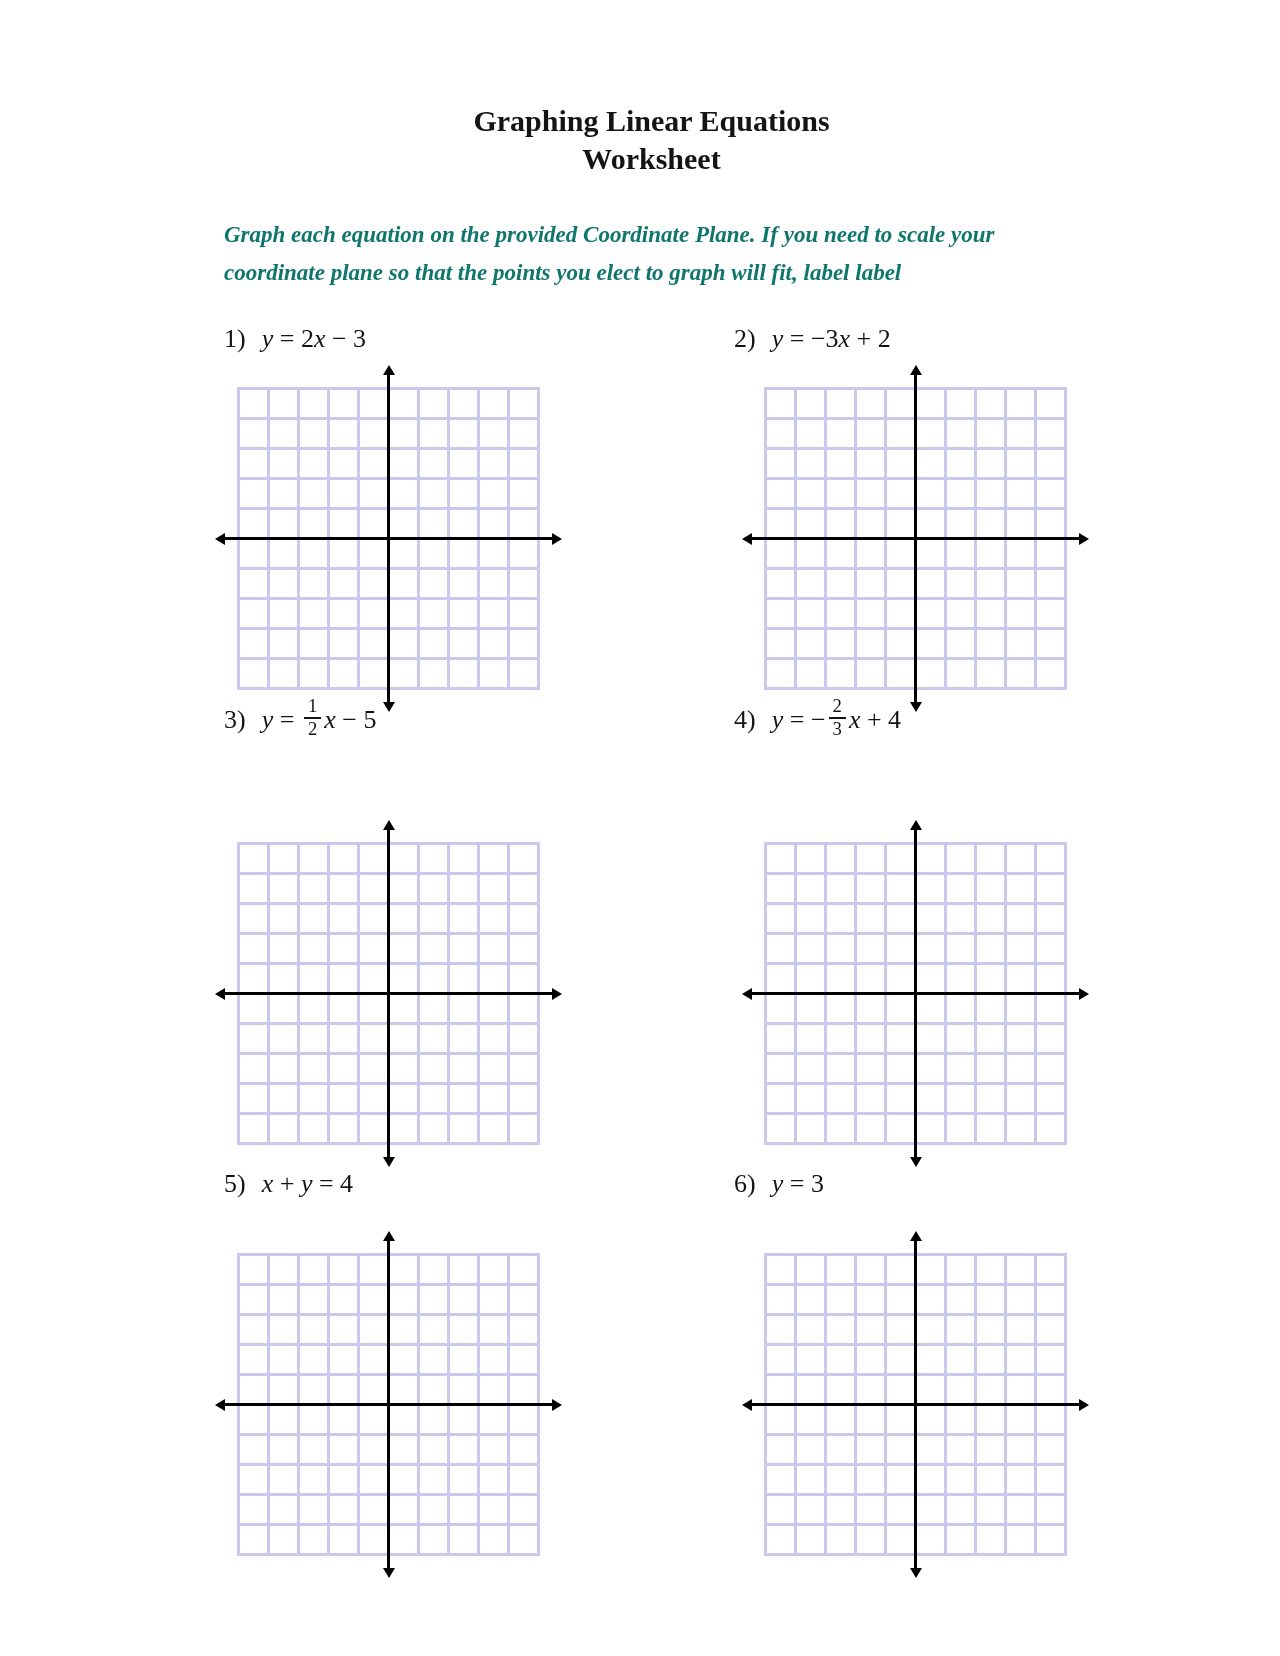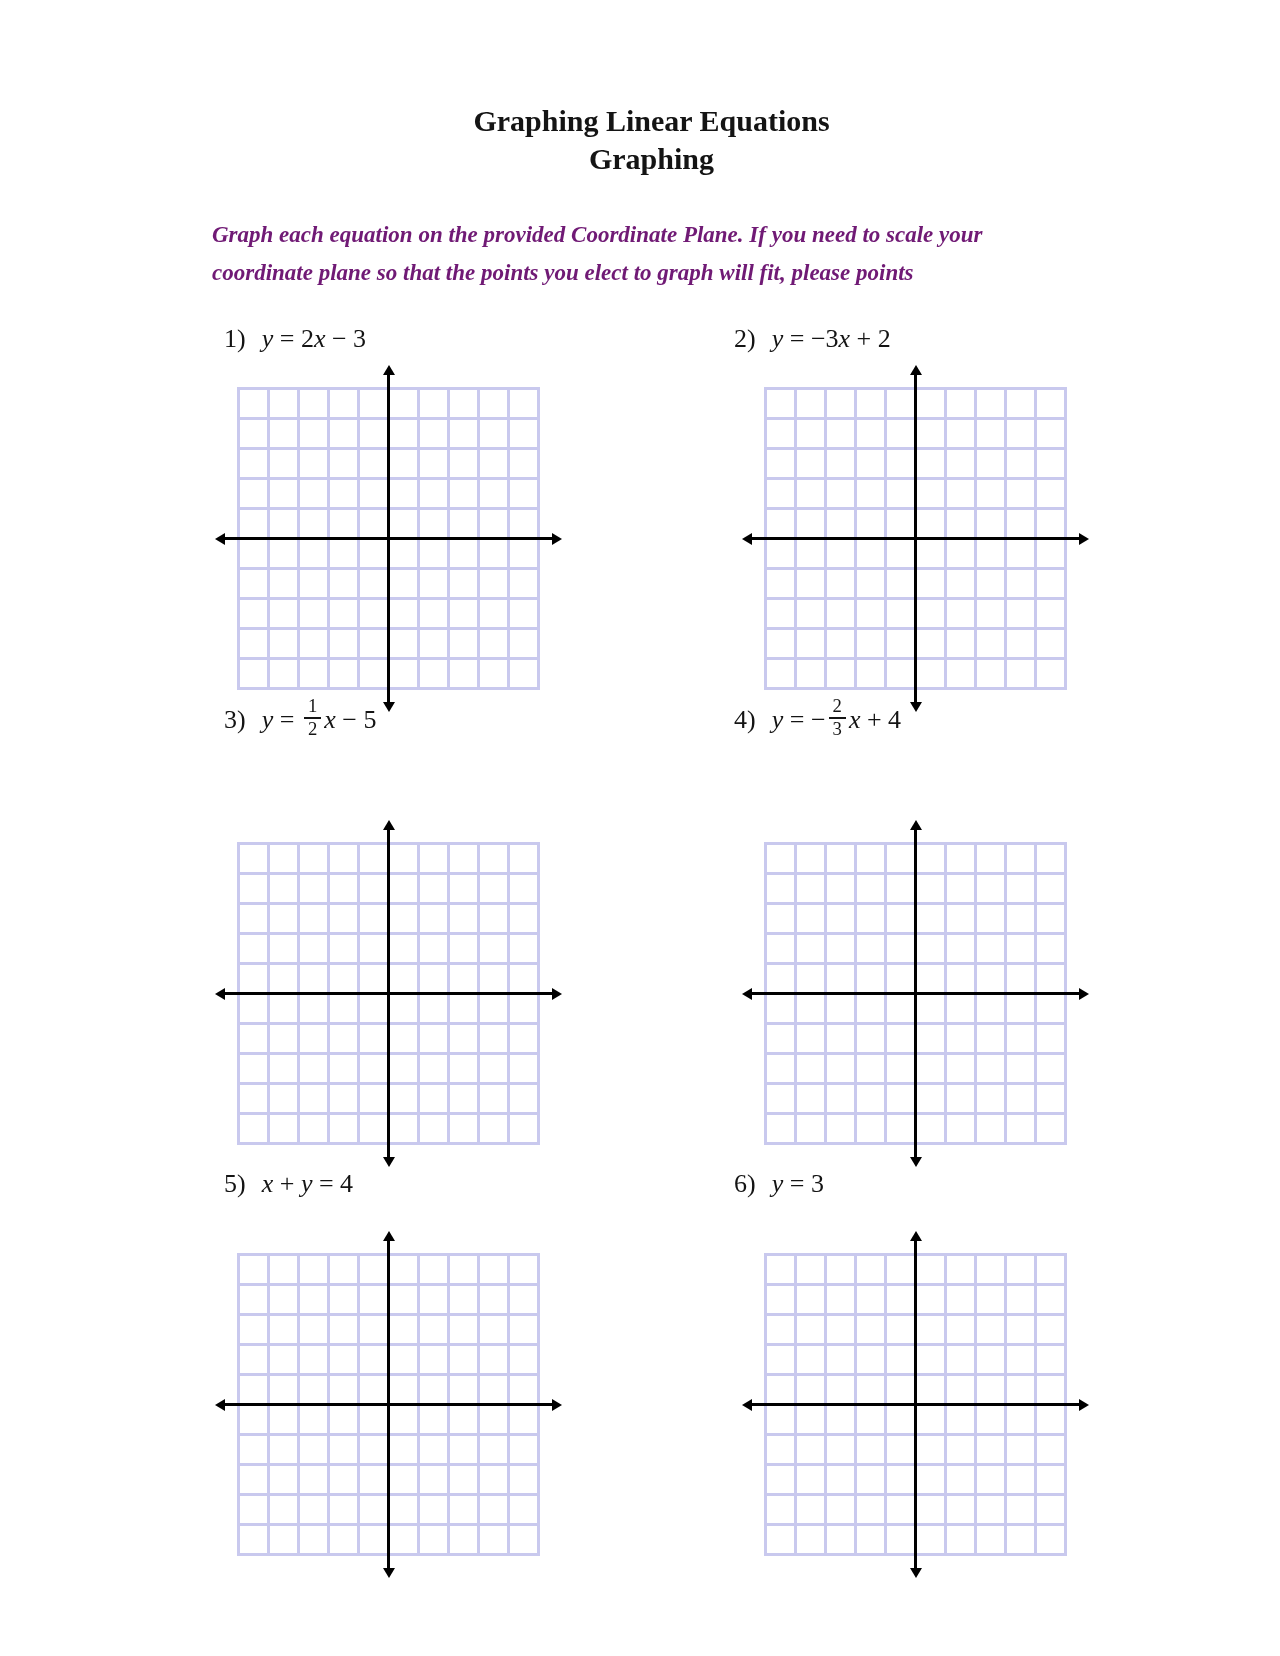--- a/index.html
+++ b/index.html
@@ -13,23 +13,23 @@
     overflow:hidden;
     margin-left:44px;
   }
   .title {
     position:absolute; top:102px; left:0; width:1215px;
     text-align:center;
     font-size:30px; font-weight:bold; line-height:38px;
     color:#141414;
   }
   .instructions {
-    position:absolute; top:216px; left:168px; width:900px;
+    position:absolute; top:216px; left:180px; width:900px;
     font-size:23px; font-weight:bold; font-style:italic;
-    line-height:38px; color:#701a75;
+    line-height:38px; color:#0f766e;
   }
   .problem {
     position:absolute;
     display:flex; align-items:center;
     font-size:26px; color:#141414;
     white-space:pre;
   }
   .problem .pnum { margin-right:16px; }
   .problem .v { font-style:italic; font-family:"Liberation Serif", serif; }
   .problem .op { font-style:normal; }
@@ -79,26 +79,26 @@
     border-top:10px solid #000;
   }
 </style>
 </head>
 <body>
 
 <div class="page">
 
   <div class="title">
     <div>Graphing Linear Equations</div>
-    <div>Graphing</div>
+    <div>Worksheet</div>
   </div>
 
   <div class="instructions">
     <div>Graph each equation on the provided Coordinate Plane.  If you need to scale your</div>
-    <div>coordinate plane so that the points you elect to graph will fit, please points</div>
+    <div>coordinate plane so that the points you elect to graph will fit, label label</div>
   </div>
 
   <div class="problem" style="left:180px; top:318px; height:42px;">
     <span class="pnum">1)</span><span class="v">y</span><span class="op"> = 2</span><span class="v">x</span><span class="op"> − 3</span>
   </div>
 
   <div class="problem" style="left:690px; top:318px; height:42px;">
     <span class="pnum">2)</span><span class="v">y</span><span class="op"> = −3</span><span class="v">x</span><span class="op"> + 2</span>
   </div>
 

